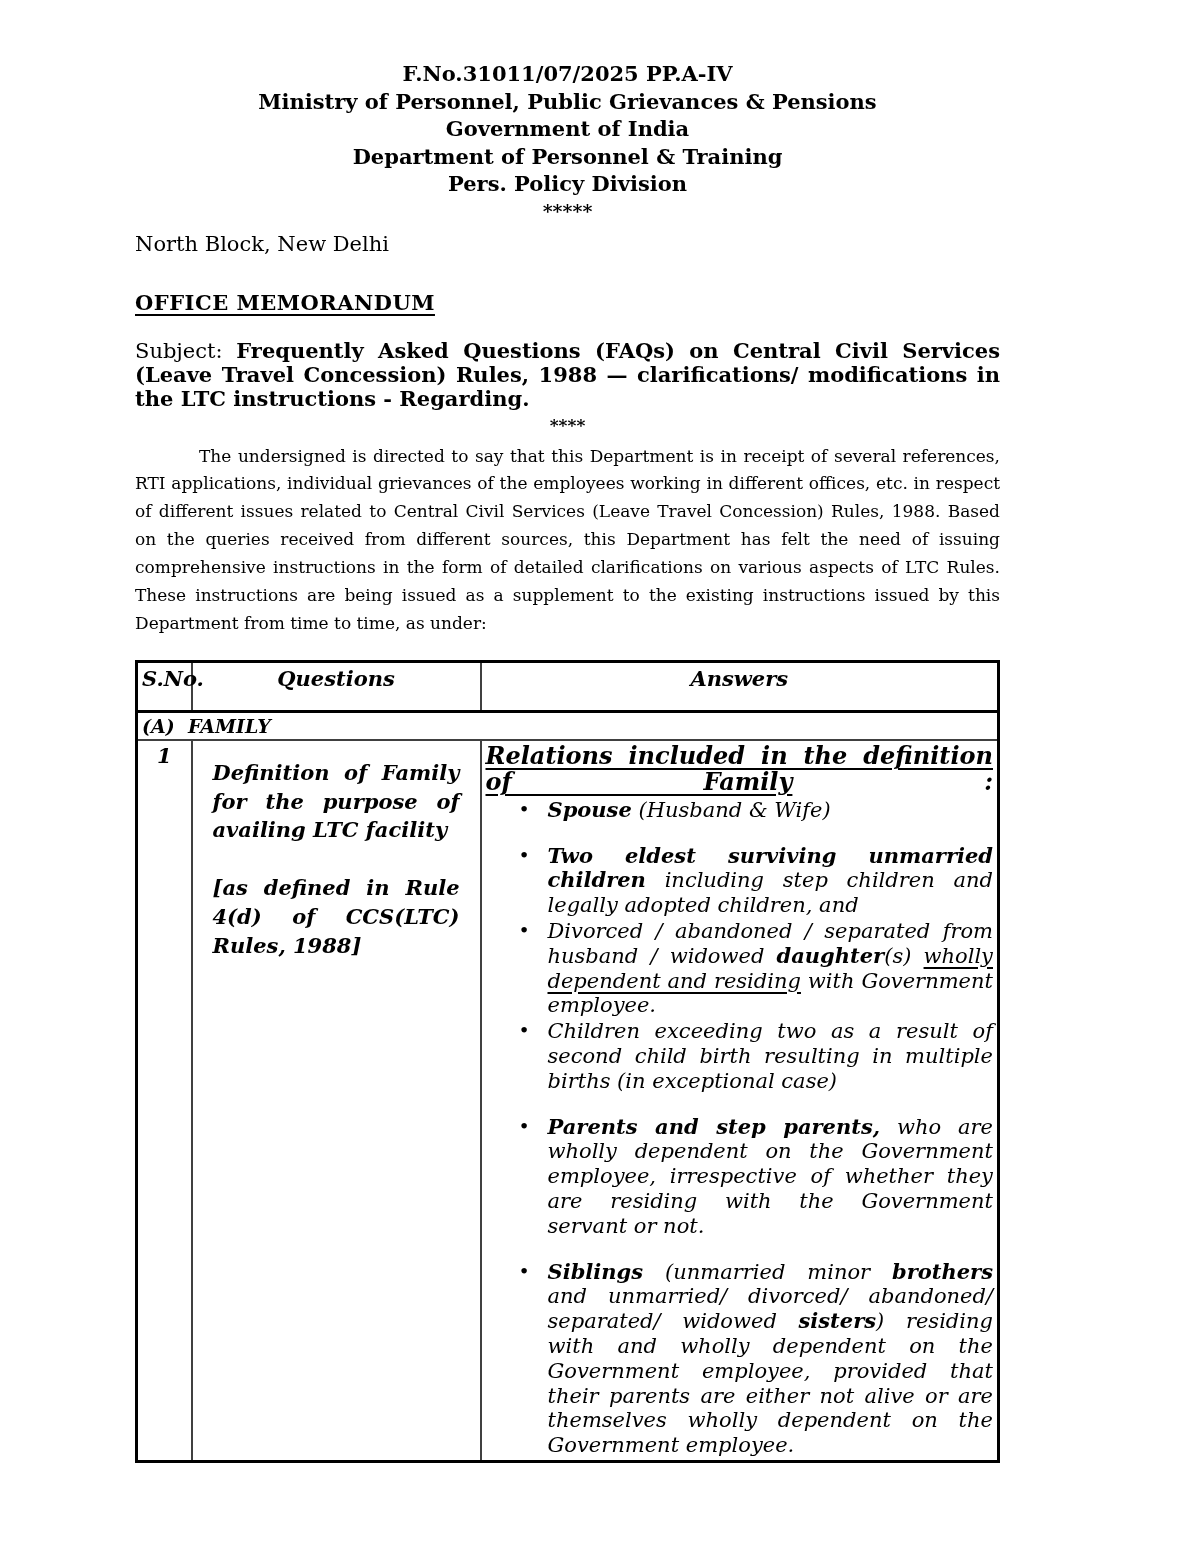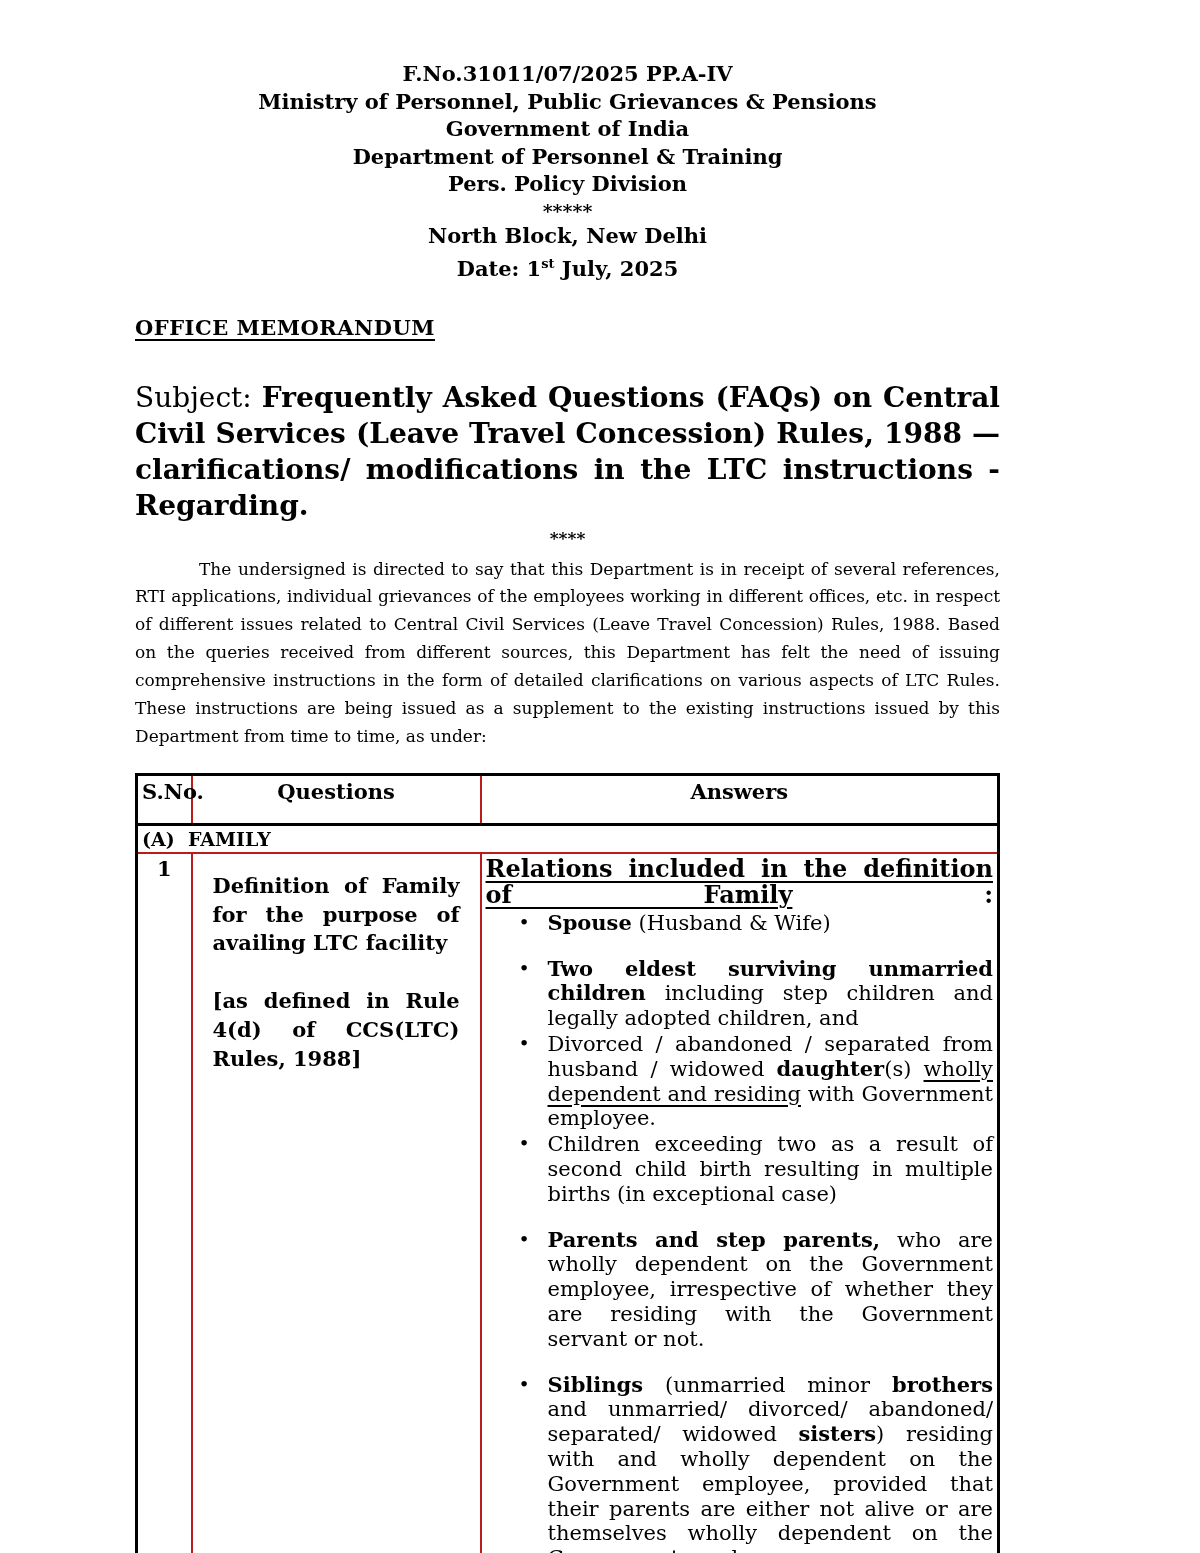--- a/index.html
+++ b/index.html
@@ -29,43 +29,44 @@
     line-height: 27.5px;
   }
   .letterhead-stars {
     text-align: center;
     font-weight: bold;
     font-size: 19px;
     line-height: 22px;
     margin-top: 2px;
   }
   .place-date-block {
-    text-align: center;
-    font-weight: bold;
+    text-align: left;
+    font-weight: normal;
     font-size: 21px;
     line-height: 28px;
+    margin-top: 8px;
   }
   .place-date-block sup {
     font-size: 13px;
   }
   .memo-title-wrap {
     margin-top: 32px;
     font-size: 21px;
   }
   .memo-title {
     font-weight: bold;
     text-decoration: underline;
     text-decoration-thickness: 2px;
     text-underline-offset: 4px;
     letter-spacing: 0.5px;
   }
   .subject-para {
-    margin: 40px 0 0 0;
-    font-size: 28px;
-    line-height: 36px;
+    margin: 24px 0 0 0;
+    font-size: 21px;
+    line-height: 23px;
     text-align: justify;
   }
   .subject-label {
     font-weight: normal;
   }
   .subject-text {
     font-weight: bold;
   }
   .subject-stars {
     text-align: center;
@@ -83,23 +84,24 @@
   }
   .faq-table {
     margin-top: 22px;
     border-collapse: collapse;
     width: 865px;
     font-size: 21px;
     border: 3px solid #000;
     table-layout: fixed;
   }
   .faq-table th, .faq-table td {
-    border: 2px solid #b91c1c;
+    border: 2px solid #404040;
     vertical-align: top;
     padding: 2px 4px;
+    font-style: italic;
   }
   .faq-table thead th {
     font-weight: bold;
     text-align: center;
     height: 42px;
     padding-top: 3px;
     border-bottom: 3px solid #000;
   }
   .col-sno  { width: 55px; }
   .col-q    { width: 289px; }
@@ -175,21 +177,20 @@
       <div>F.No.31011/07/2025 PP.A-IV</div>
       <div>Ministry of Personnel, Public Grievances &amp; Pensions</div>
       <div>Government of India</div>
       <div>Department of Personnel &amp; Training</div>
       <div>Pers. Policy Division</div>
     </div>
     <div class="letterhead-stars">*****</div>
 
     <div class="place-date-block">
       <div>North Block, New Delhi</div>
-      <div><span>Date: 1</span><sup>st</sup><span> July, 2025</span></div>
     </div>
 
     <div class="memo-title-wrap">
       <span class="memo-title">OFFICE MEMORANDUM</span>
     </div>
 
     <p class="subject-para"><span class="subject-label">Subject:</span> <span class="subject-text">Frequently Asked Questions (FAQs) on Central Civil Services (Leave Travel Concession) Rules, 1988 — clarifications/ modifications in the LTC instructions - Regarding.</span></p>
 
     <div class="subject-stars">****</div>
 

